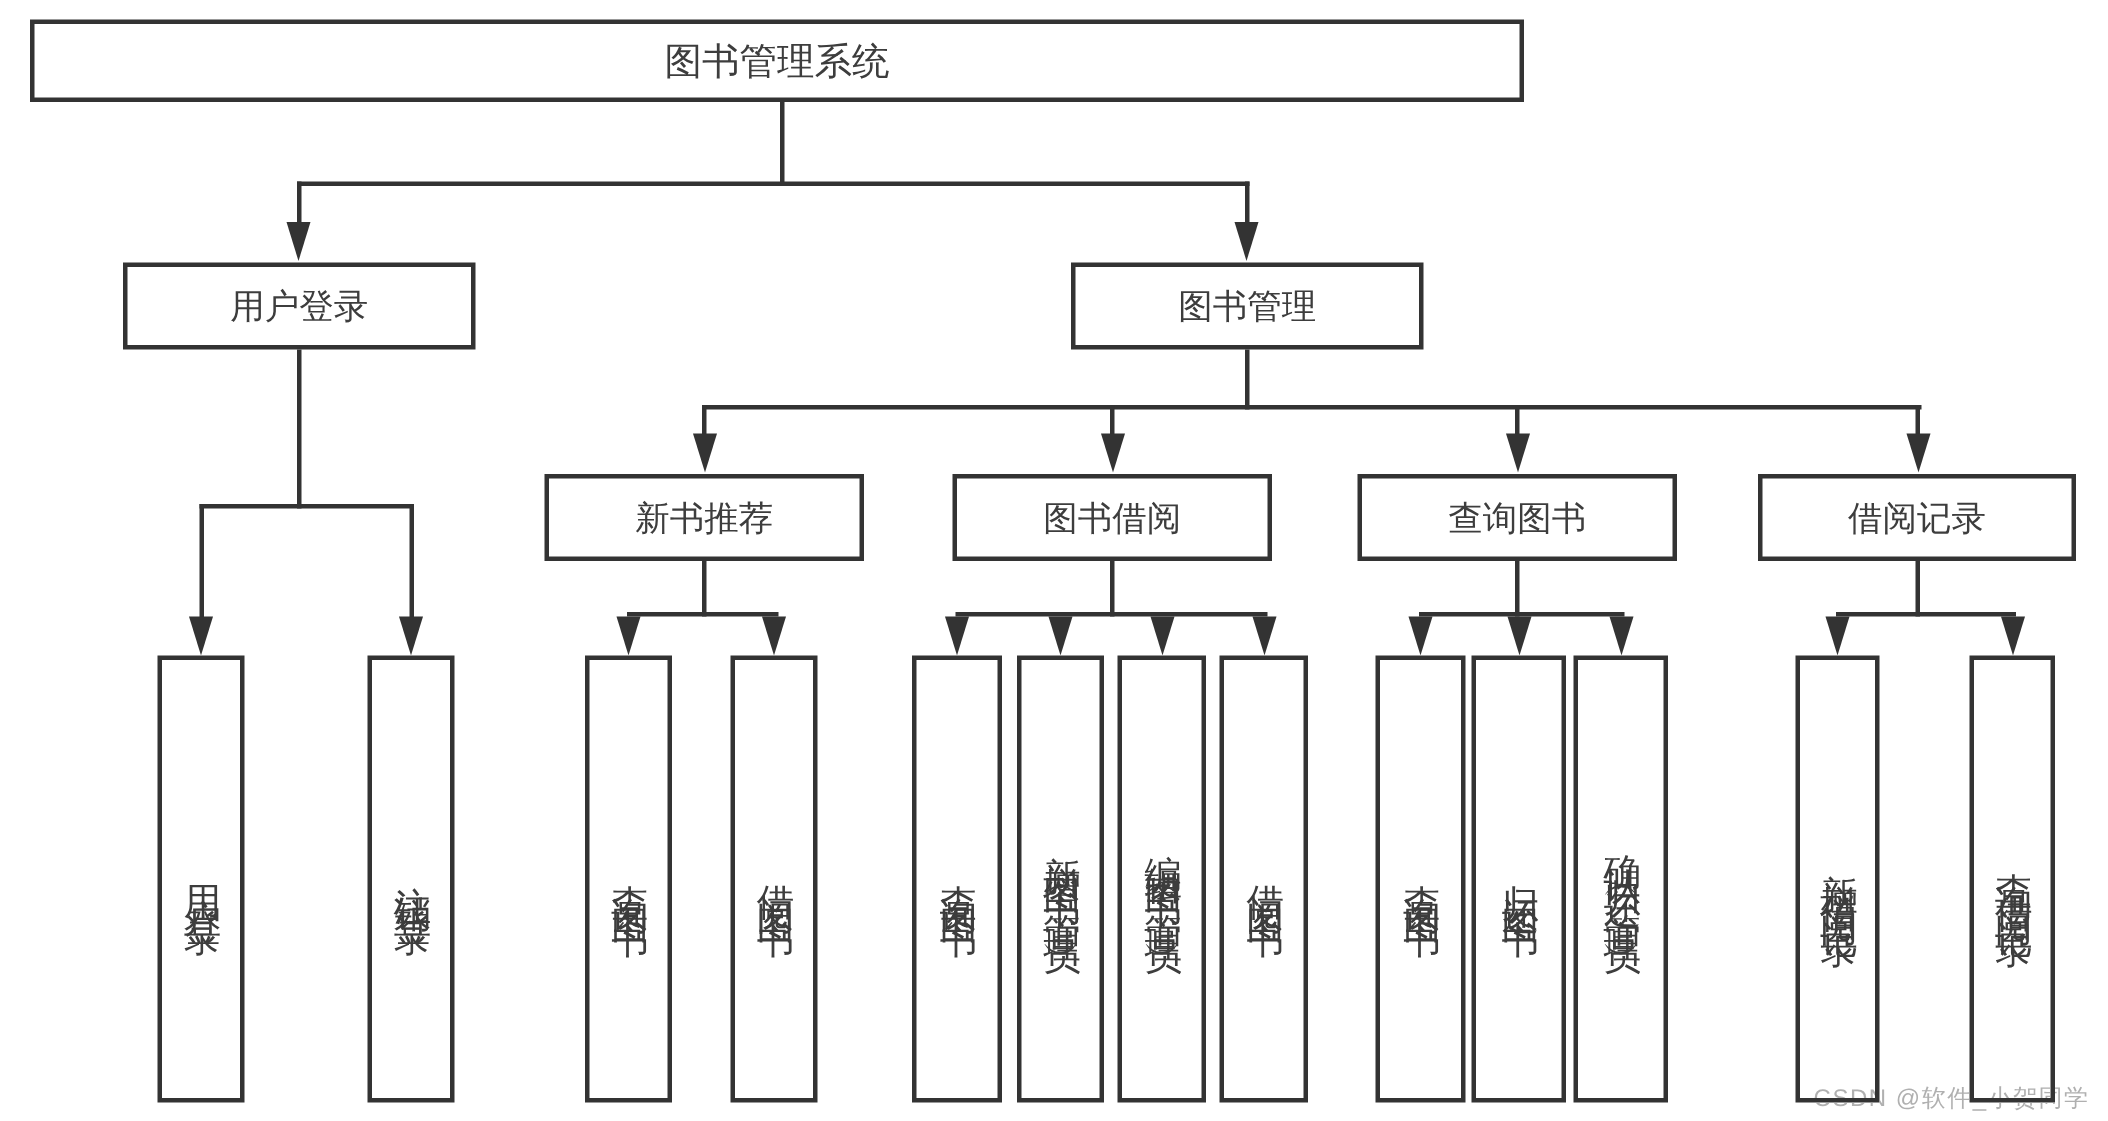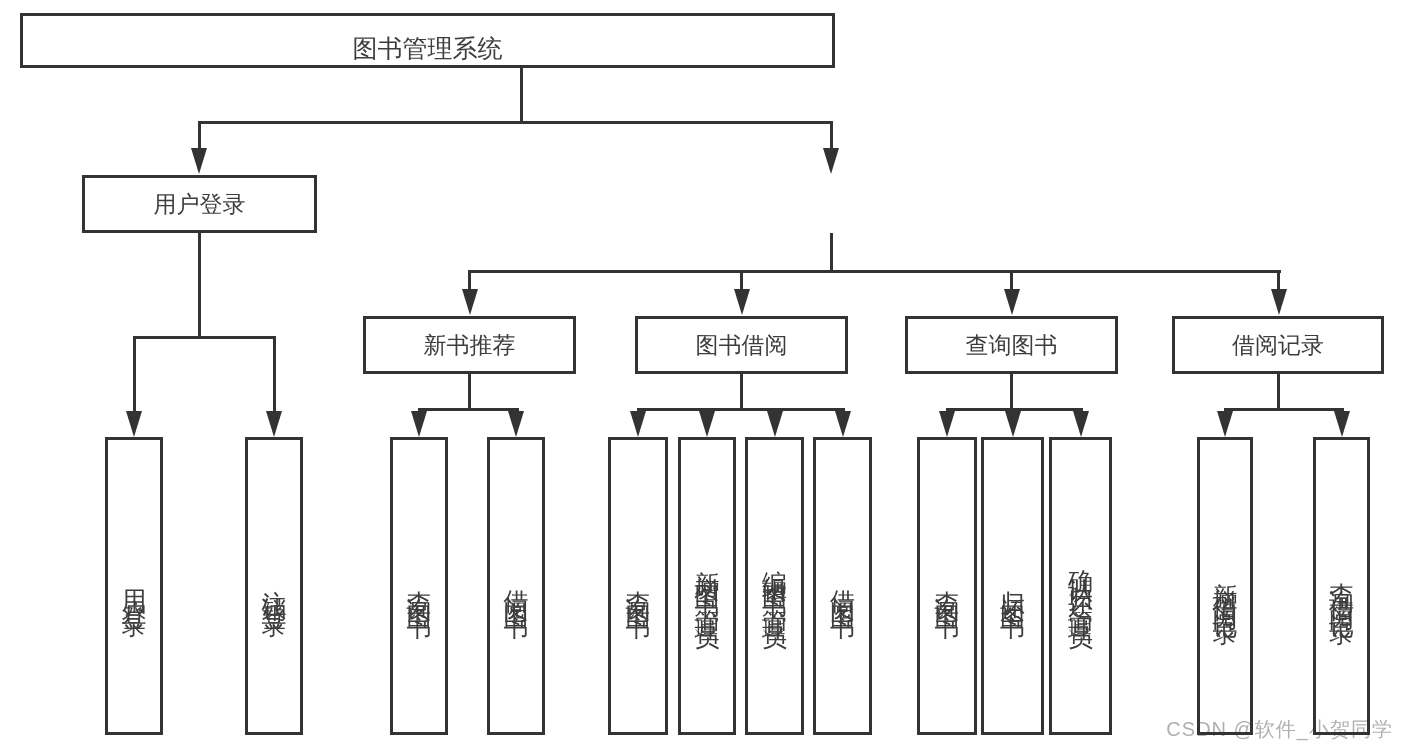--- a/index.html
+++ b/index.html
@@ -28,42 +28,45 @@
   }
   .vl { position:absolute; width:3px; background:var(--line); }
   .hl { position:absolute; height:3px; background:var(--line); }
   .arr {
     position:absolute; width:0; height:0;
     border-left:8px solid transparent; border-right:8px solid transparent;
     border-top:26px solid var(--line);
   }
   .watermark {
     position:absolute; right:12px; bottom:4px;
-    font-size:20px; color:var(--watermark);
+    font-size:16px; color:var(--watermark);
     mix-blend-mode:darken; z-index:5; letter-spacing:1px;margin-left:36px;
   }
 </style>
 </head>
 <body>
 
 <div class="canvas">
 
-  <div class="box root" style="left:20px;top:13px;width:815px;height:55px;align-items:flex-end;">
+  <div class="box root" style="left:20px;top:13px;width:996px;height:55px;">
     <span>图书管理系统</span>
   </div>
 
   <div class="vl" style="left:520px;top:68px;height:56px;"></div>
   <div class="hl" style="left:198px;top:121px;width:635px;"></div>
   <div class="vl" style="left:198px;top:121px;height:30px;"></div>
   <div class="vl" style="left:830px;top:121px;height:30px;"></div>
   <div class="arr" style="left:191px;top:148px;"></div>
   <div class="arr" style="left:823px;top:148px;"></div>
 
   <div class="box" style="left:82px;top:175px;width:235px;height:58px;">
     <span>用户登录</span>
+  </div>
+  <div class="box" style="left:714px;top:175px;width:235px;height:58px;">
+    <span>图书管理</span>
   </div>
 
   <div class="vl" style="left:198px;top:233px;height:106px;"></div>
   <div class="hl" style="left:133px;top:336px;width:143px;"></div>
   <div class="vl" style="left:133px;top:336px;height:76px;"></div>
   <div class="vl" style="left:273px;top:336px;height:76px;"></div>
   <div class="arr" style="left:126px;top:411px;"></div>
   <div class="arr" style="left:266px;top:411px;"></div>
 
   <div class="vl" style="left:830px;top:233px;height:40px;"></div>

